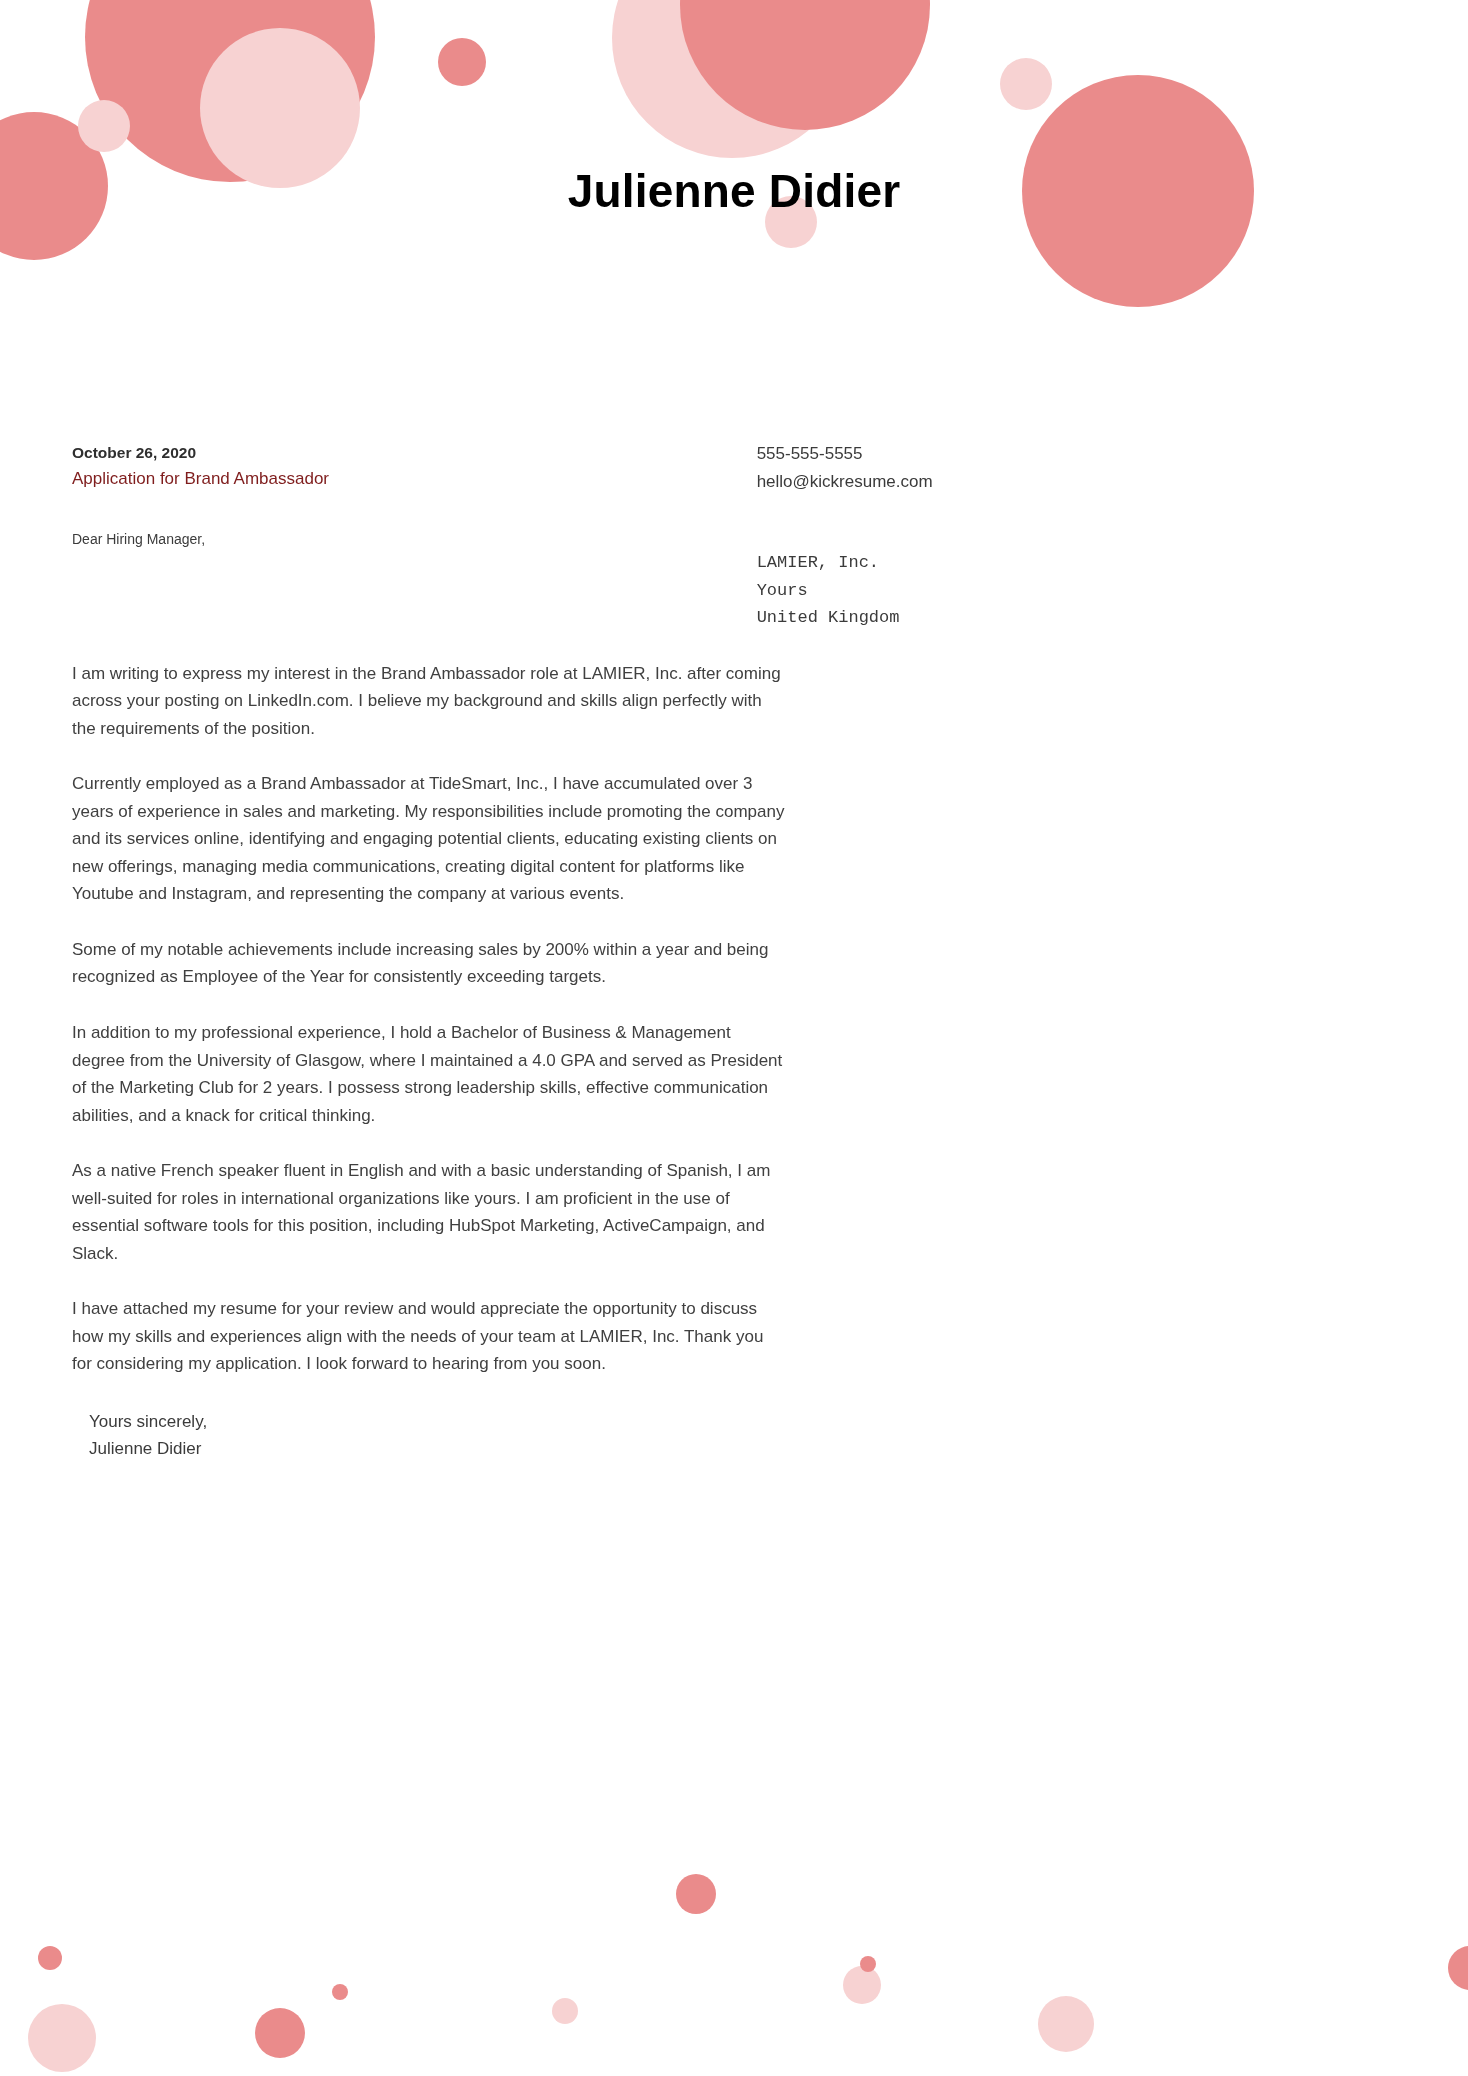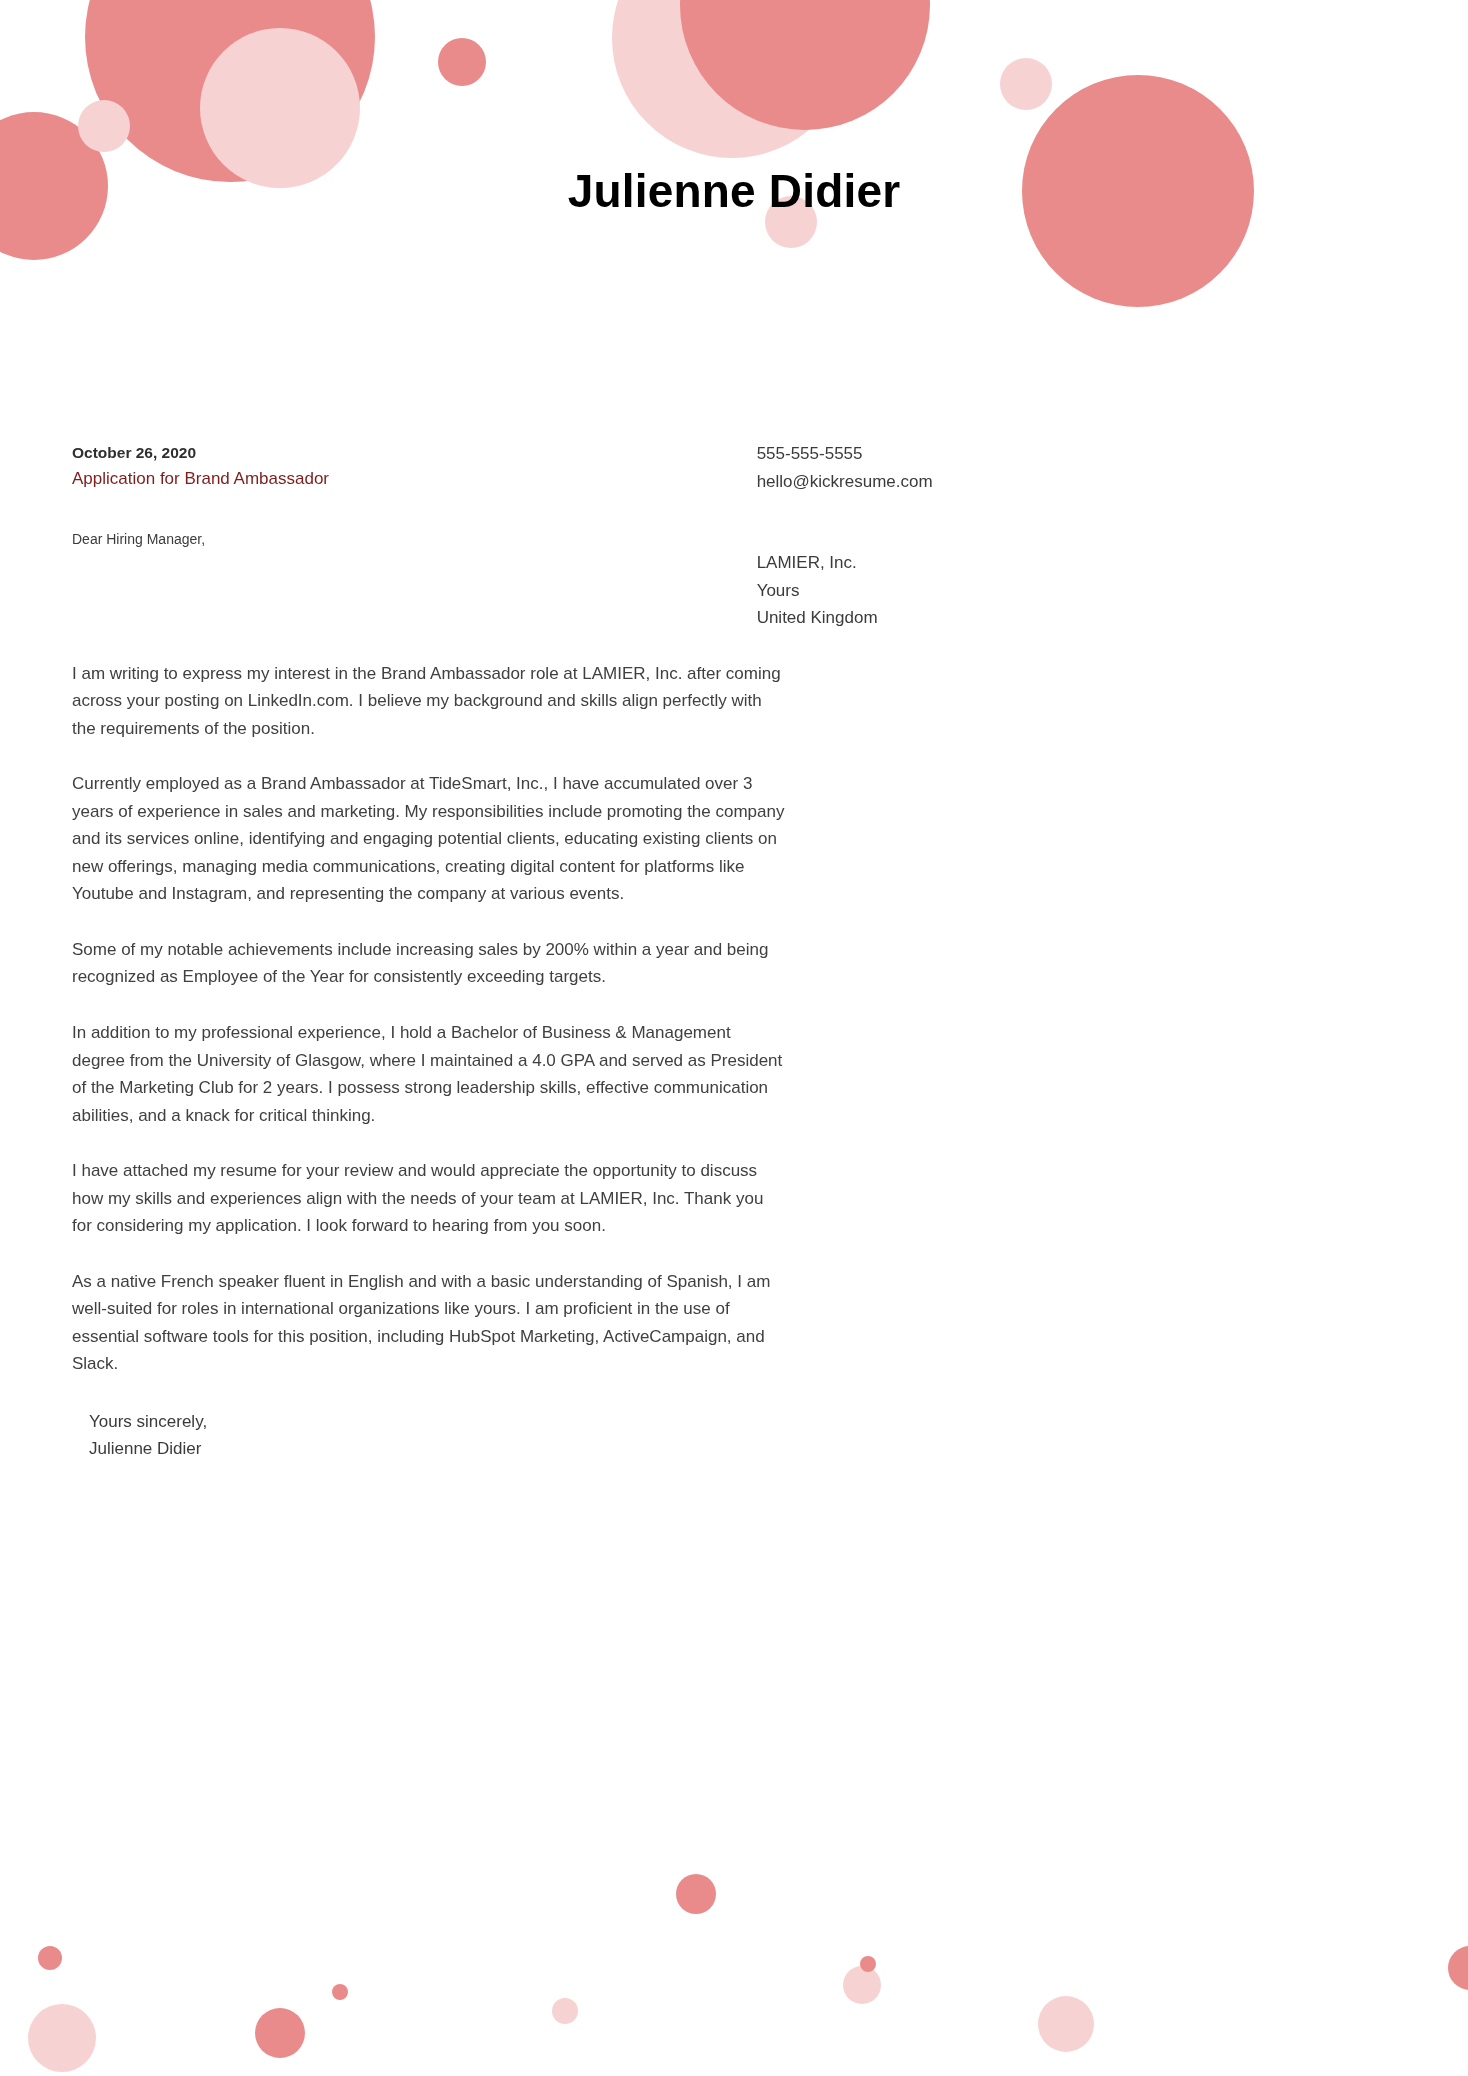--- a/index.html
+++ b/index.html
@@ -92,20 +92,21 @@
     line-height: 1.62;
   }
 
   .addr-block {
     margin-top: 54px;
   }
   .addr-line {
     font-size: 17px;
     color: #3b3b3b;
     line-height: 1.62;
+    font-family: Liberation Mono, monospace;
   }
 
   .salutation {
     font-size: 14px;
     color: #3b3b3b;
     margin-top: 35px;
     line-height: 1.62;
   }
 
   .body-col {
@@ -178,22 +179,22 @@
       </div>
     </div>
 
   </div>
 
   <div class="body-col">
     <p class="para">I am writing to express my interest in the Brand Ambassador role at LAMIER, Inc. after coming across your posting on LinkedIn.com. I believe my background and skills align perfectly with the requirements of the position.</p>
     <p class="para">Currently employed as a Brand Ambassador at TideSmart, Inc., I have accumulated over 3 years of experience in sales and marketing. My responsibilities include promoting the company and its services online, identifying and engaging potential clients, educating existing clients on new offerings, managing media communications, creating digital content for platforms like Youtube and Instagram, and representing the company at various events.</p>
     <p class="para">Some of my notable achievements include increasing sales by 200% within a year and being recognized as Employee of the Year for consistently exceeding targets.</p>
     <p class="para">In addition to my professional experience, I hold a Bachelor of Business &amp; Management degree from the University of Glasgow, where I maintained a 4.0 GPA and served as President of the Marketing Club for 2 years. I possess strong leadership skills, effective communication abilities, and a knack for critical thinking.</p>
+    <p class="para">As a native French speaker fluent in English and with a basic understanding of Spanish, I am well-suited for roles in international organizations like yours. I am proficient in the use of essential software tools for this position, including HubSpot Marketing, ActiveCampaign, and Slack.</p>
     <p class="para">I have attached my resume for your review and would appreciate the opportunity to discuss how my skills and experiences align with the needs of your team at LAMIER, Inc. Thank you for considering my application. I look forward to hearing from you soon.</p>
-    <p class="para">As a native French speaker fluent in English and with a basic understanding of Spanish, I am well-suited for roles in international organizations like yours. I am proficient in the use of essential software tools for this position, including HubSpot Marketing, ActiveCampaign, and Slack.</p>
 
     <div class="sign-off">
       <div>Yours sincerely,</div>
       <div>Julienne Didier</div>
     </div>
   </div>
 
 </div>
 
 </body></html>

